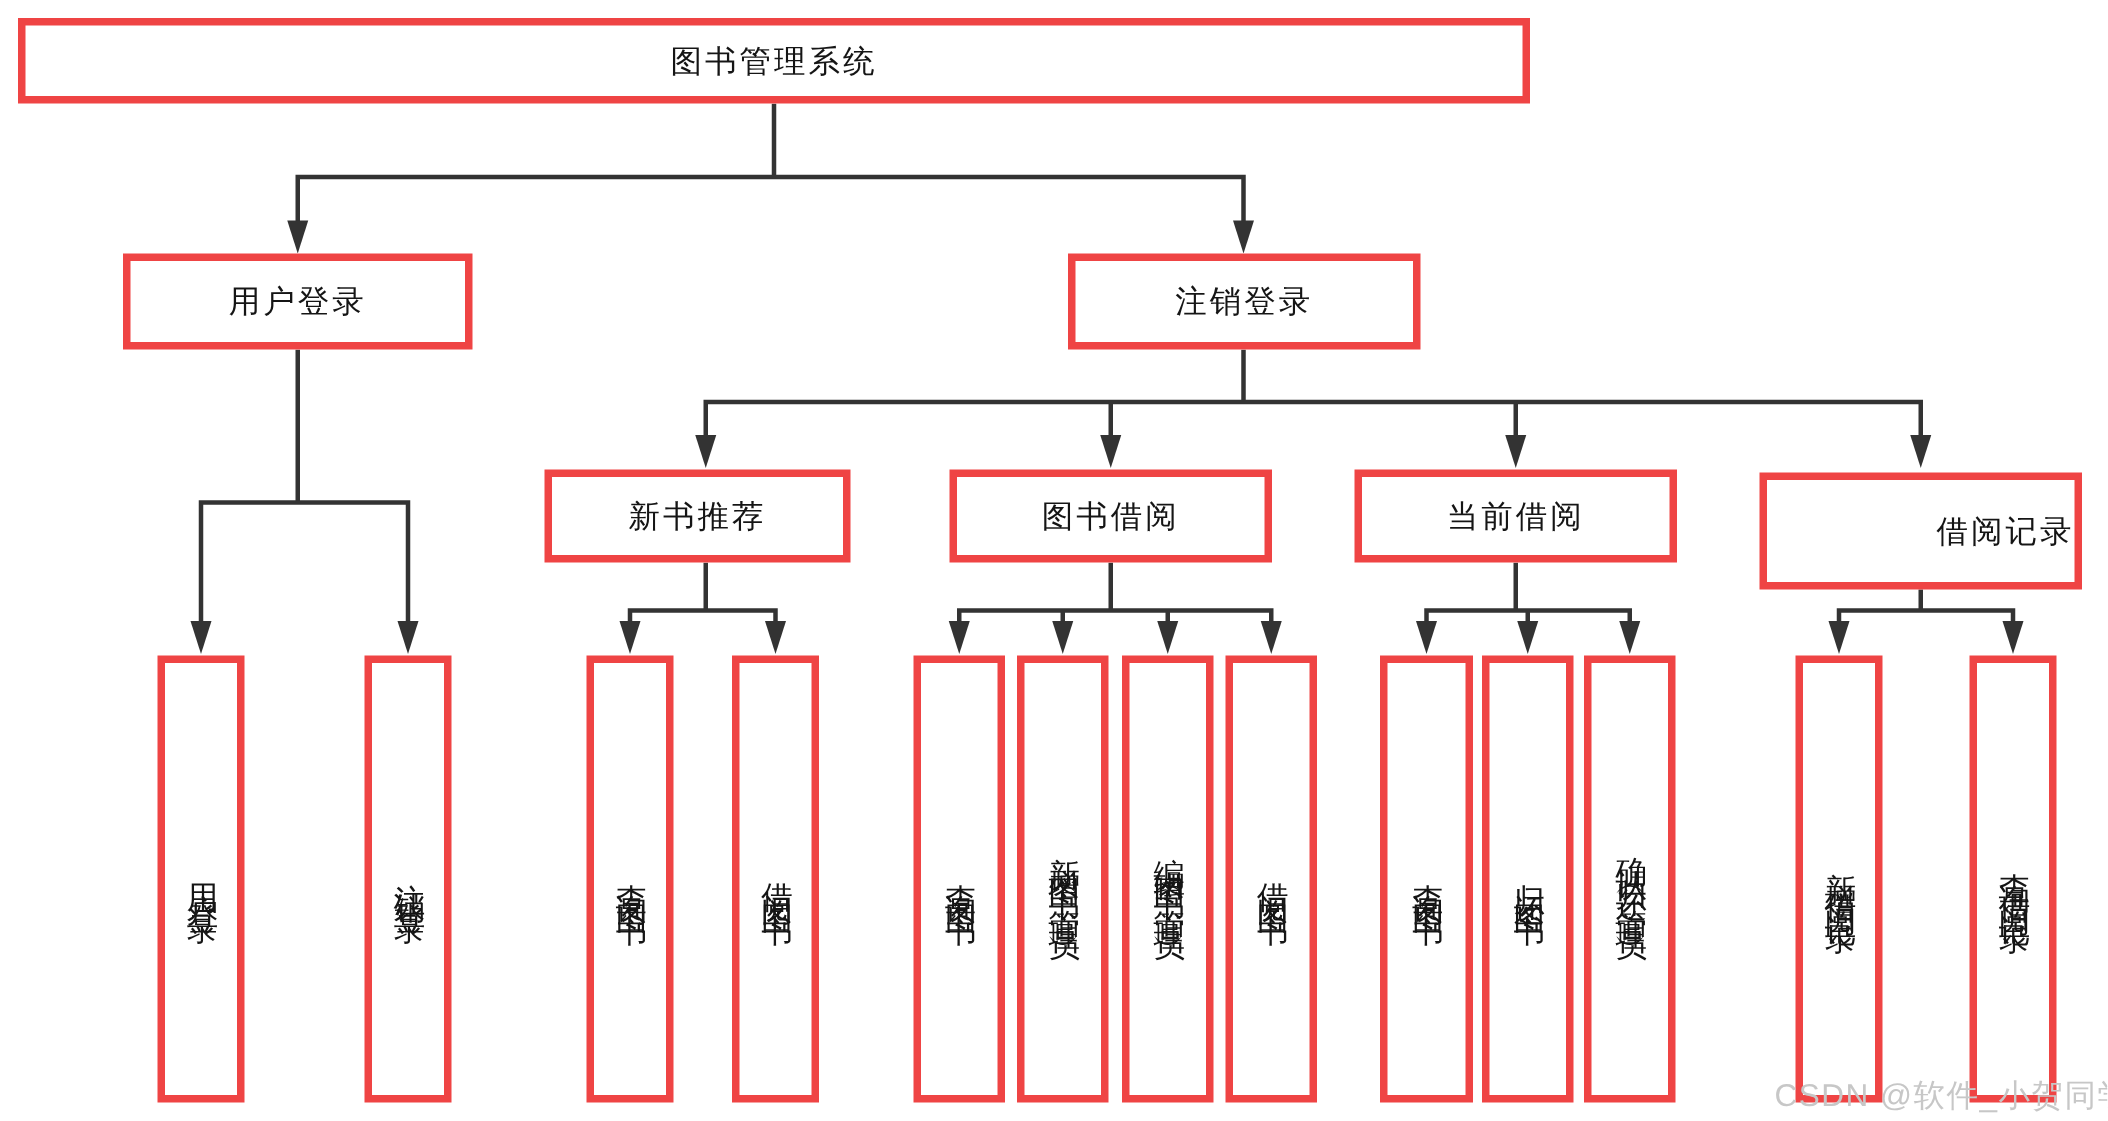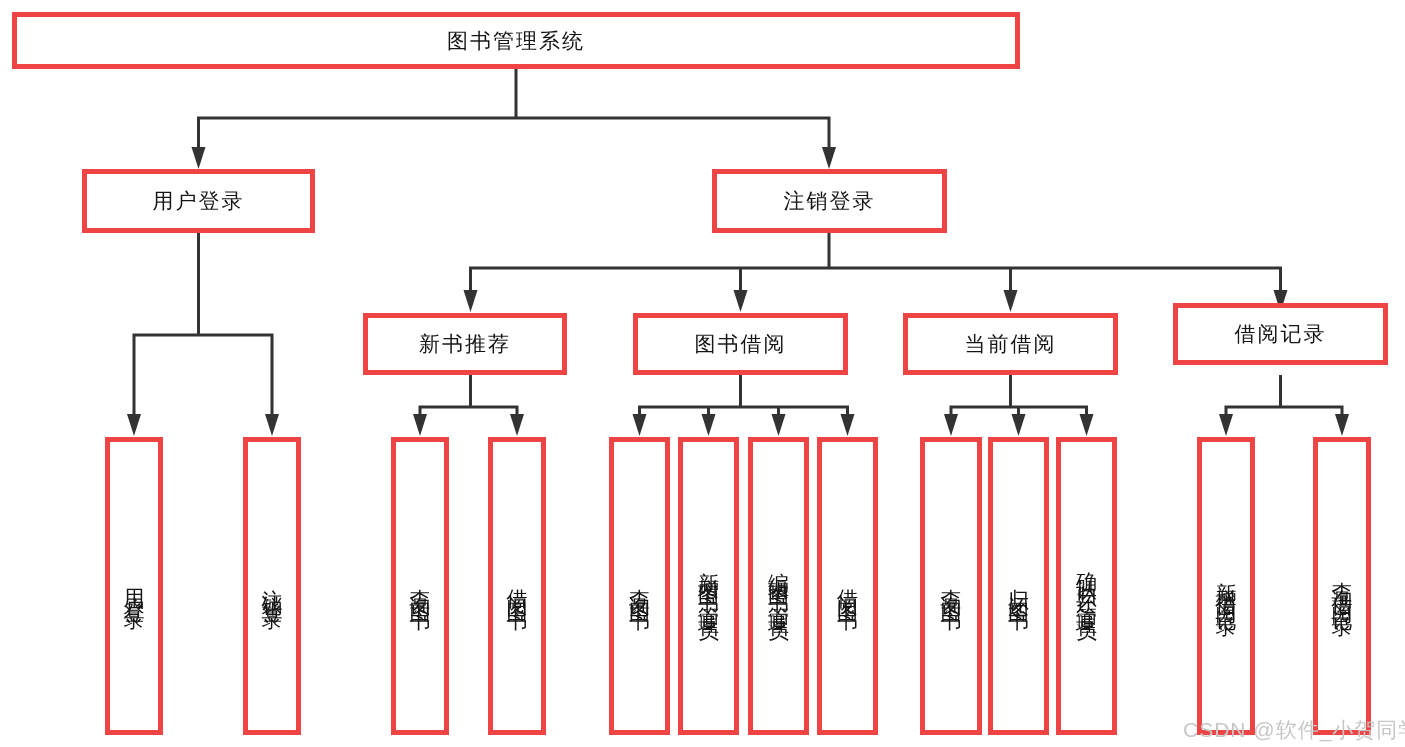--- a/index.html
+++ b/index.html
@@ -20,21 +20,21 @@
   }
   
   .n-root  { left:12px;  top:12px;  width:1008px; height:57px; }
   
   .n-l2a   { left:82px;  top:169px; width:233px;  height:64px; }
   .n-l2b   { left:712px; top:169px; width:235px;  height:64px; }
   
   .n-l3a   { left:363px; top:313px; width:204px;  height:62px; }
   .n-l3b   { left:633px; top:313px; width:215px;  height:62px; }
   .n-l3c   { left:903px; top:313px; width:215px;  height:62px; }
-  .n-l3d   { left:1173px;top:303px; width:215px;  height:62px; }
+  .n-l3d   { left:1173px;top:315px; width:215px;  height:78px;justify-content:flex-end; }
   
   .leaf    { top:437px; height:298px; }
   .lf1  { left:105px;  width:58px; }
   .lf2  { left:243px;  width:58px; }
   .lf3  { left:391px;  width:58px; }
   .lf4  { left:488px;  width:58px; }
   .lf5  { left:609px;  width:61px; }
   .lf6  { left:678px;  width:61px; }
   .lf7  { left:748px;  width:61px; }
   .lf8  { left:817px;  width:61px; }

